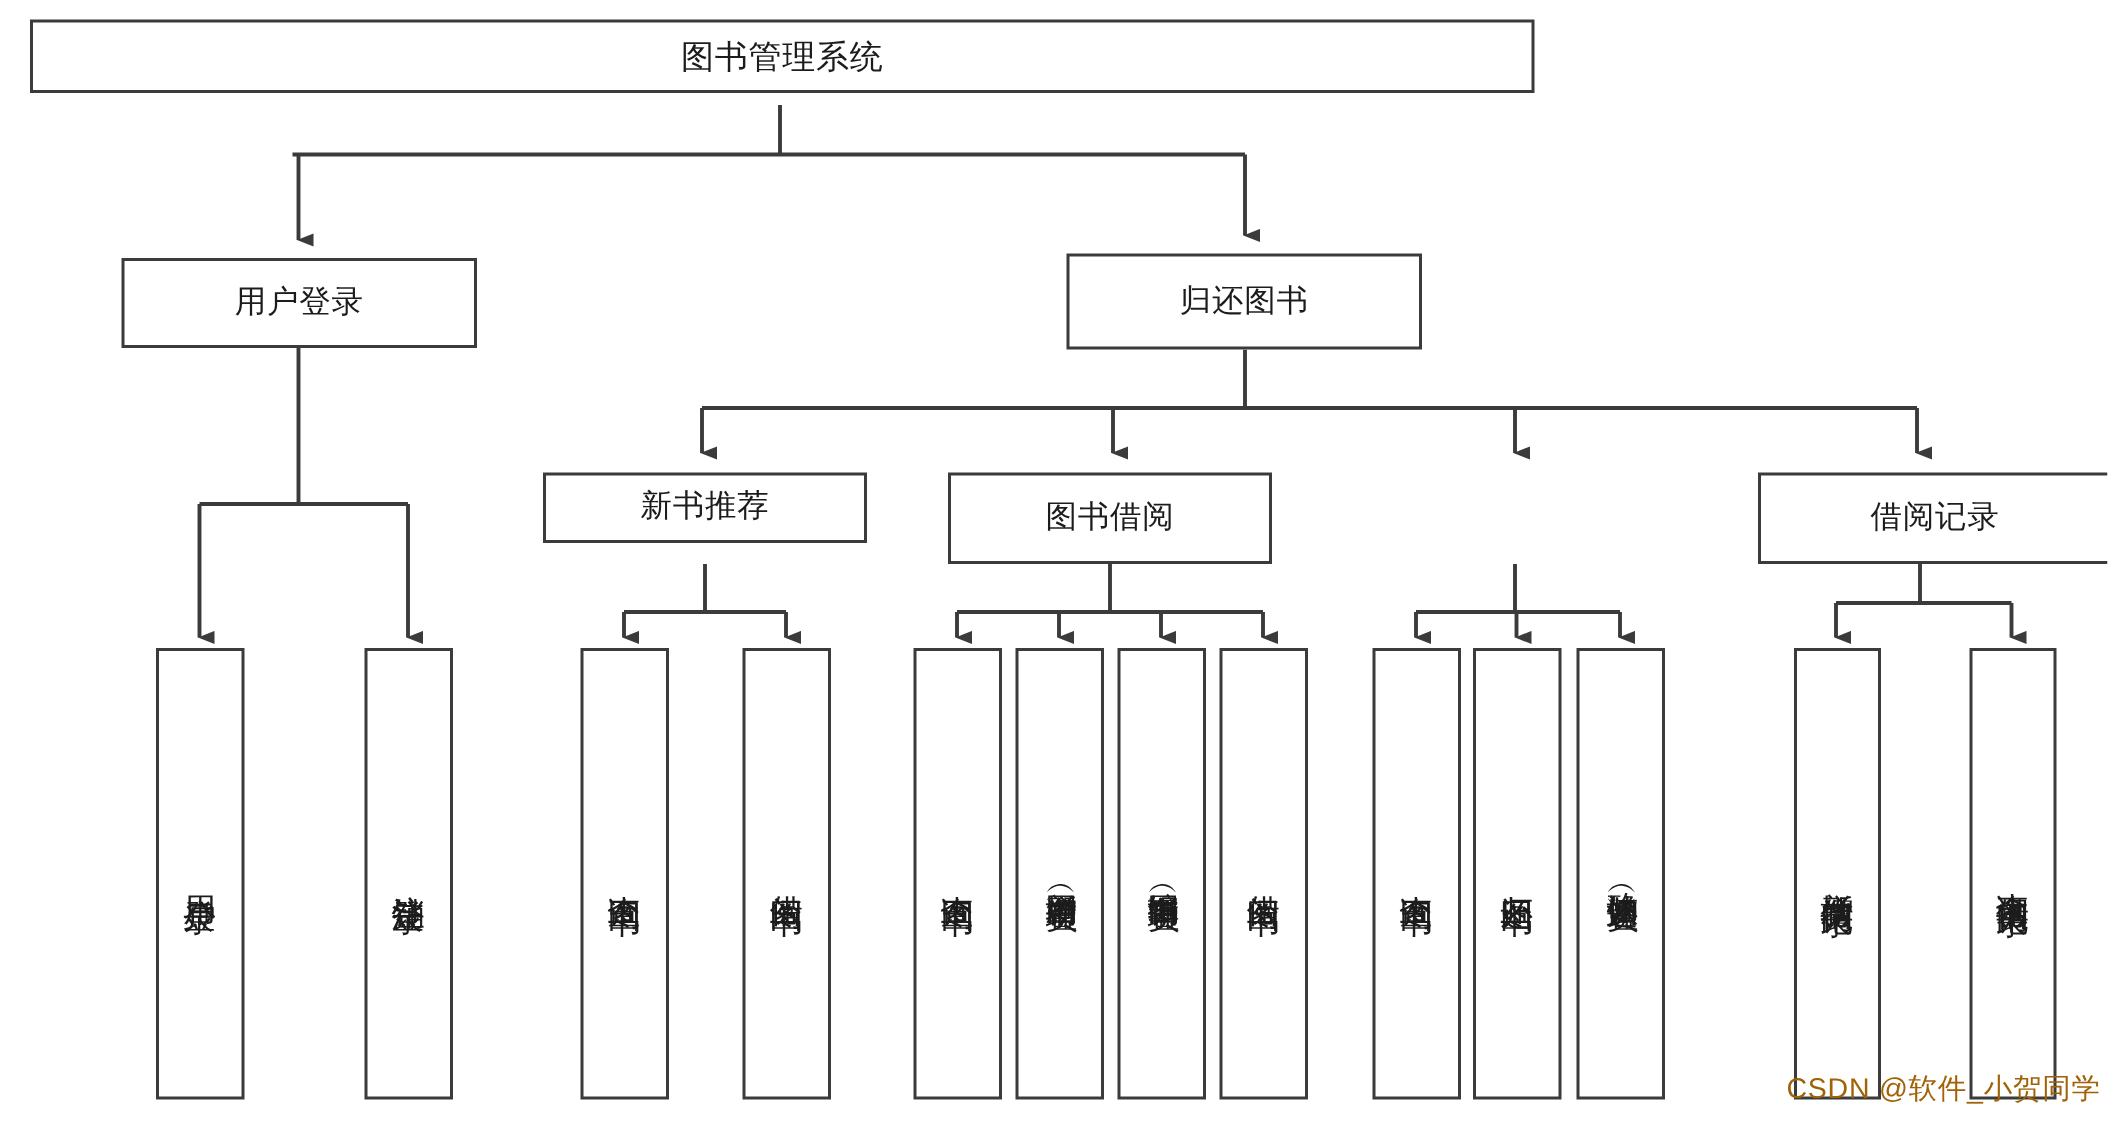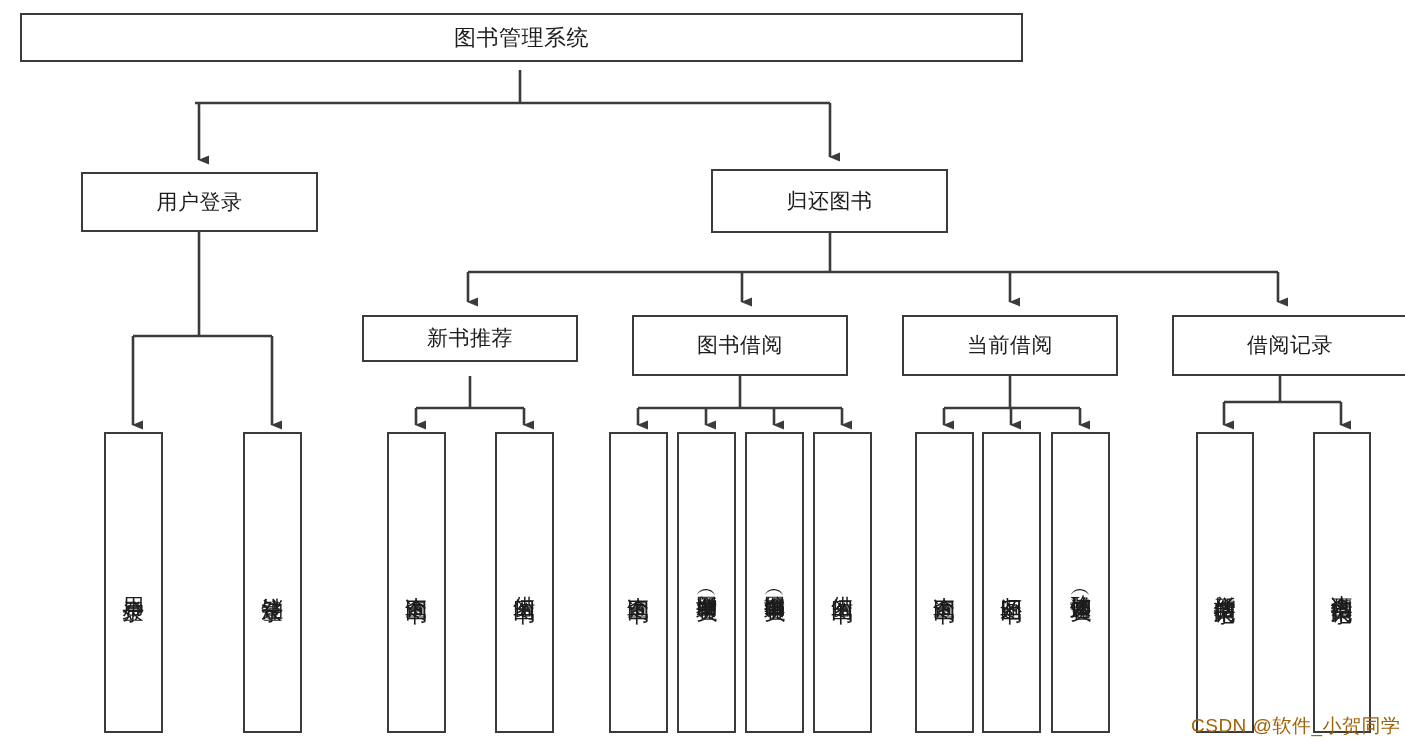--- a/index.html
+++ b/index.html
@@ -132,23 +132,20 @@
   </div>
 
   <div class="node h-node" style="left:362px;top:315px;width:216px;height:47px;">
     <span class="lbl">新书推荐</span>
   </div>
 
   <div class="node h-node" style="left:632px;top:315px;width:216px;height:61px;">
     <span class="lbl">图书借阅</span>
   </div>
 
-  <div class="node h-node" style="left:902px;top:315px;width:216px;height:61px;">
-    <span class="lbl">当前借阅</span>
-  </div>
 
   <div class="node h-node" style="left:1172px;top:315px;width:236px;height:61px;">
     <span class="lbl">借阅记录</span>
   </div>
 
   <div class="node v-node" style="left:104px;top:432px;width:59px;height:301px;">
     <span class="lbl">用户登录</span>
   </div>
 
   <div class="node v-node" style="left:243px;top:432px;width:59px;height:301px;">

